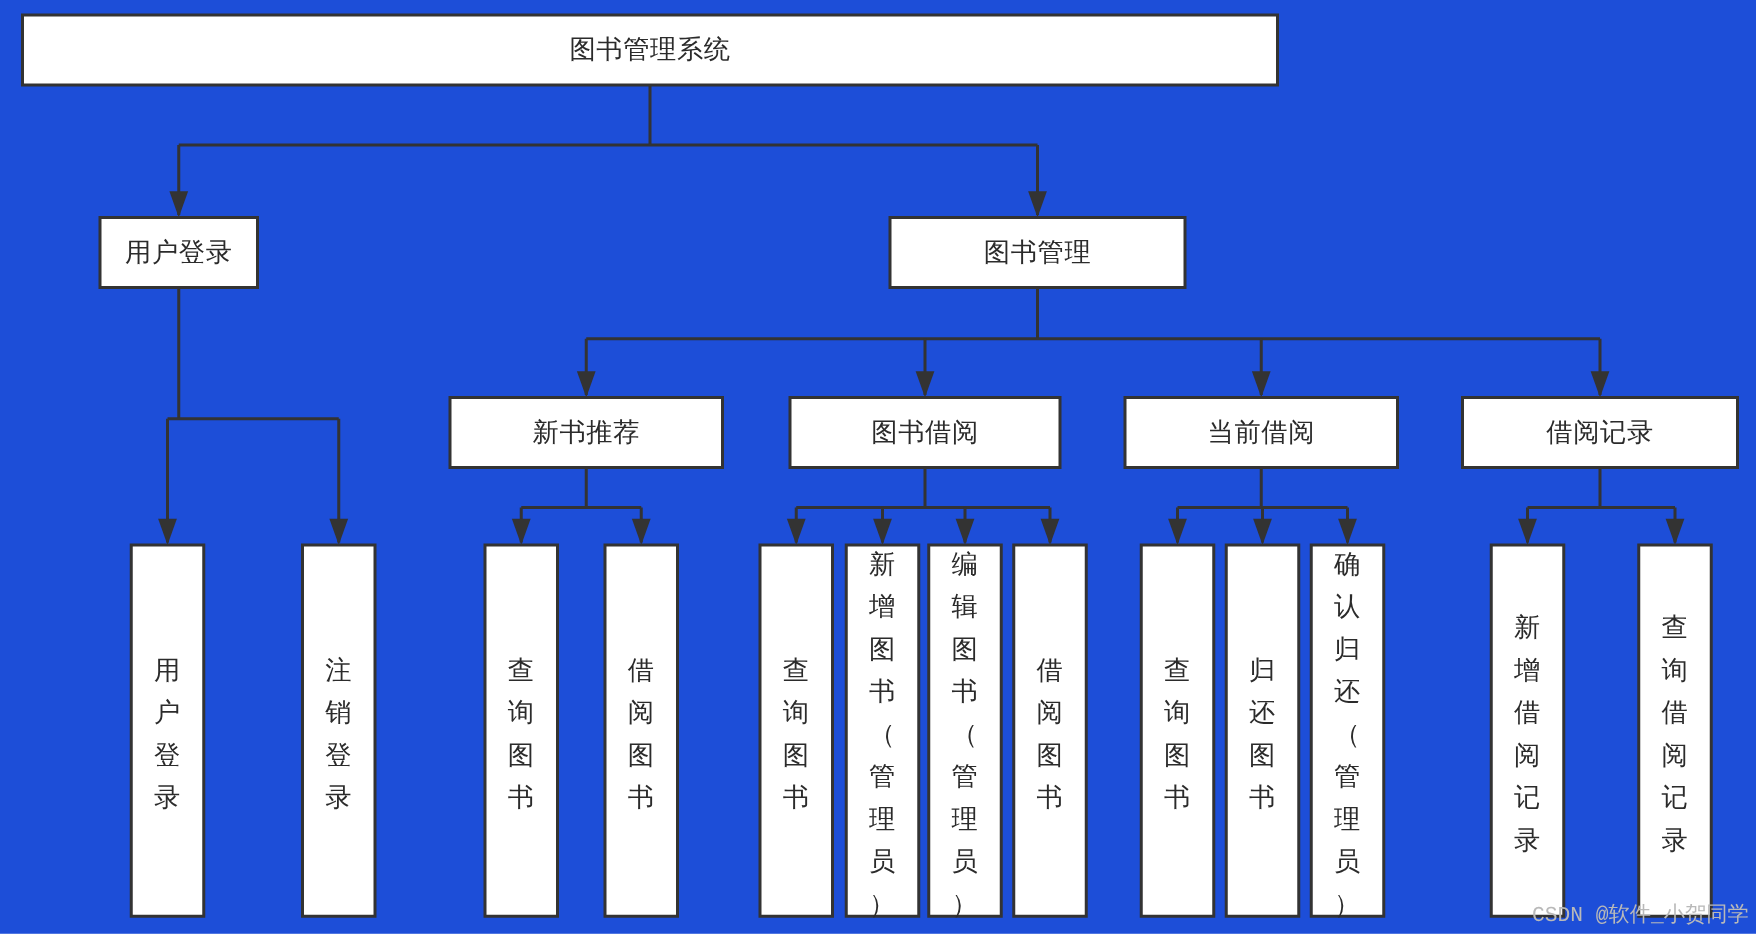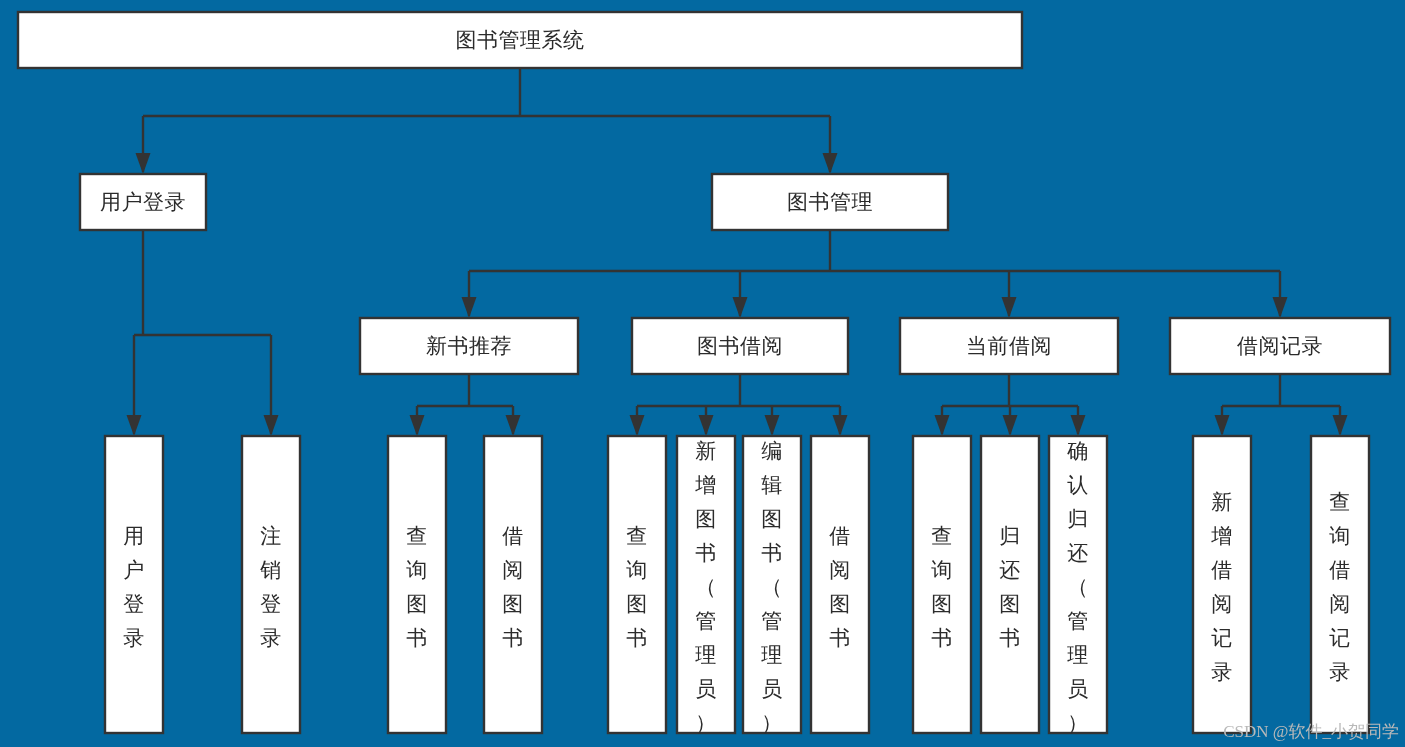--- a/index.html
+++ b/index.html
@@ -11,21 +11,21 @@
   body {
     width: 1405px;
     height: 747px;
     font-family: "Liberation Sans", "DejaVu Sans", sans-serif;
     overflow: hidden;
   }
   #diagram-root {
     position: relative;
     width: 1405px;
     height: 747px;
-    background: #0369a1;
+    background: #1d4ed8;
   }
   svg.diagram-canvas {
     position: absolute;
     left: 0;
     top: 0;
     width: 1405px;
     height: 747px;
     display: block;
   }
   .node-box {
@@ -55,21 +55,21 @@
     stroke-linecap: butt;
   }
   .arrow-head {
     fill: #333333;
     stroke: none;
   }
   .watermark-text {
     position: absolute;
     right: 6px;
     bottom: 4px;
-    font-family: Liberation Serif, serif;
+    font-family: Liberation Mono, monospace;
     font-size: 17px;
     color: #b9b9b9;
     white-space: nowrap;
     user-select: none;
   }
 </style>
 </head>
 <body>
 
 <div id="diagram-root">

